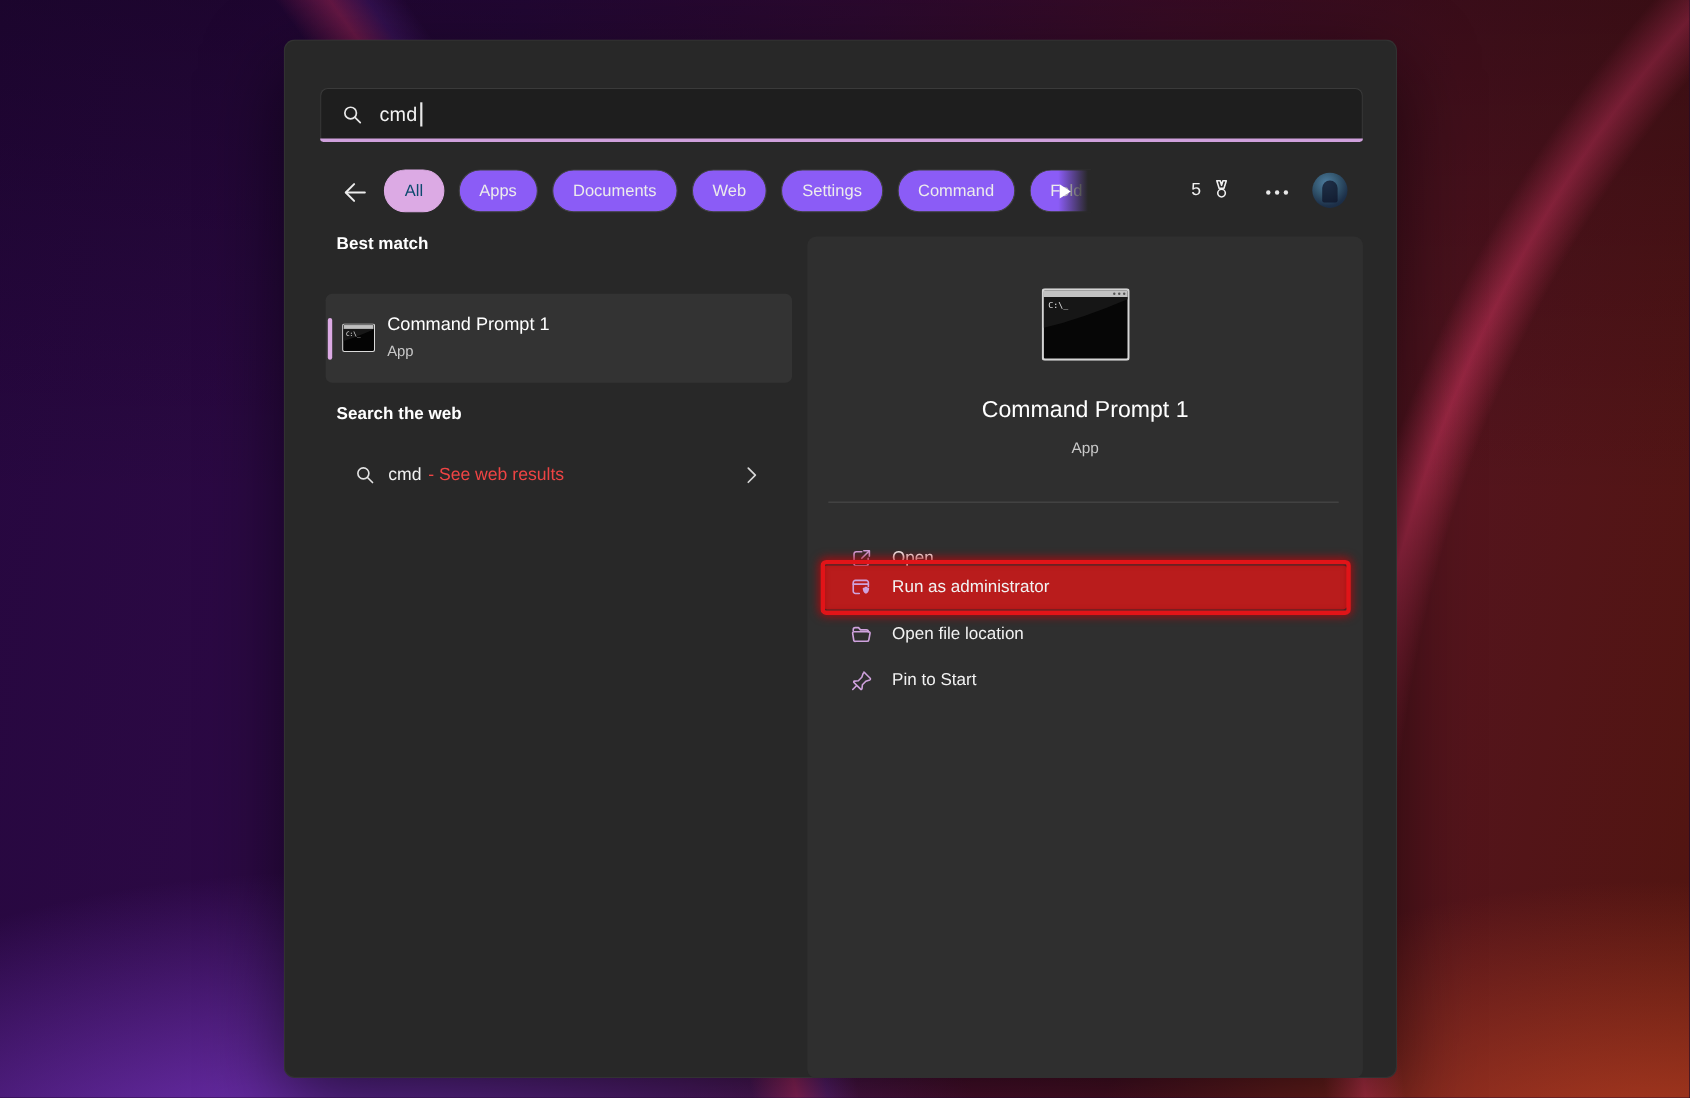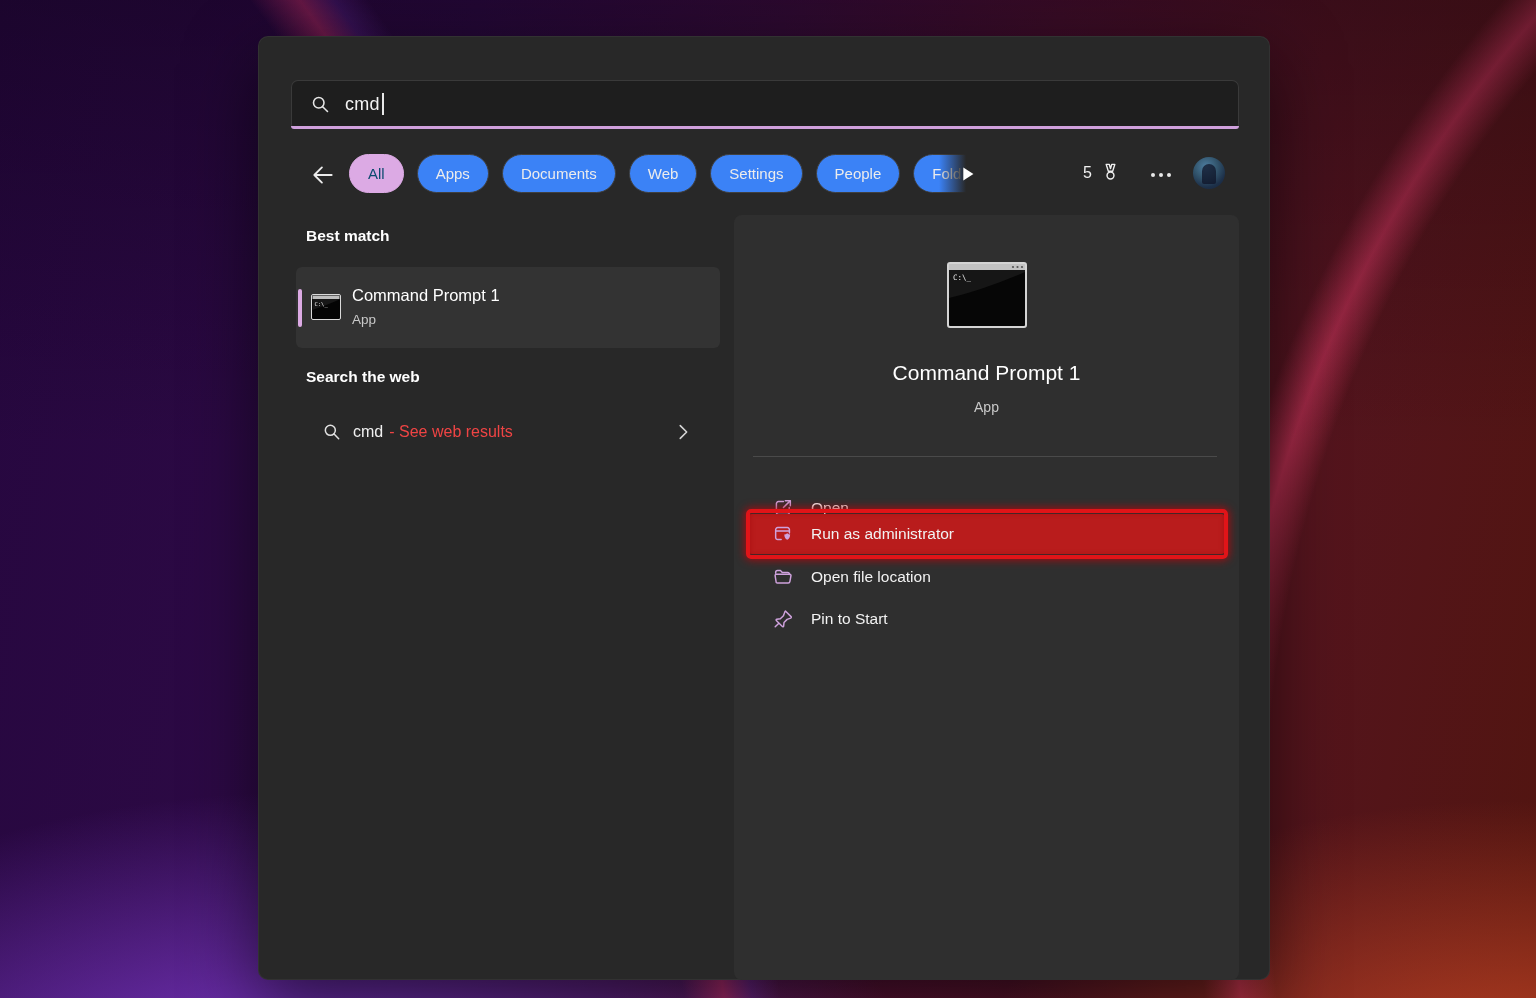--- a/index.html
+++ b/index.html
@@ -38,40 +38,40 @@
   }
   .searchbox .query { margin-left:14px; font-size:18px; color:#f2f2f2; letter-spacing:0.2px; }
   .caret { display:inline-block; width:2px; height:22px; background:#e8e8e8; margin-left:2px; vertical-align:middle; animation:blink 1.1s steps(1) infinite; }
   @keyframes blink { 50% { opacity:0; } }
 
   
   .backbtn { position:absolute; left:48px; top:122px; width:32px; height:32px; display:flex; align-items:center; justify-content:center; cursor:pointer; }
   .pills { position:absolute; left:90px; top:117px; display:flex; gap:13px; align-items:center; }
   .pill {
     height:39px; line-height:37px; padding:0 18px; border-radius:20px;
-    background:#3b82f6; border:1px solid #404040; color:#ececec; font-size:15px; white-space:nowrap; cursor:pointer;
+    background:#8b5cf6; border:1px solid #404040; color:#ececec; font-size:15px; white-space:nowrap; cursor:pointer;
   }
   .pill.selected { background:#dcaae4; border-color:#dcaae4; color:#0c4a6e; }
   .pill-clip { position:relative; width:56px; overflow:hidden; border-radius:20px 0 0 20px; }
   .pill-clip .pill { border-radius:20px 0 0 20px; }
   .pill-clip .fade { position:absolute; top:0; right:0; bottom:0; width:30px; background:linear-gradient(to right, rgba(40,40,40,0), #282828 90%); pointer-events:none; }
   .playbtn { position:absolute; left:697px; top:126px; width:24px; height:24px; cursor:pointer; }
   .rewards { position:absolute; left:824px; top:124px; display:flex; align-items:center; gap:7px; cursor:pointer; }
   .rewards .pts { color:#f0f0f0; font-size:16px; }
   .more { position:absolute; left:884px; top:124px; width:36px; height:28px; display:flex; align-items:center; justify-content:center; gap:4px; cursor:pointer; }
   .more i { width:4px; height:4px; border-radius:50%; background:#e8e8e8; }
   .avatar {
     position:absolute; left:934px; top:120px; width:32px; height:32px; border-radius:50%; cursor:pointer; overflow:hidden;
     background:radial-gradient(circle at 40% 30%, #4d7da0 0%, #33566e 38%, #1d3049 70%, #14213a 100%);
   }
   .avatar::after { content:""; position:absolute; left:9px; top:7px; width:14px; height:20px; border-radius:7px 7px 2px 2px; background:rgba(15,20,40,0.75); }
 
   
   .sec-head { position:absolute; font-size:15.5px; font-weight:bold; color:#ffffff; }
-  .bm-head { left:47px; top:190px; }
+  .bm-head { left:47px; top:176px; }
   .bm-card {
     position:absolute; left:37px; top:230px; width:424px; height:81px;
     background:#333333; border-radius:6px; cursor:pointer;
   }
   .bm-accent { position:absolute; left:2px; top:22px; width:4px; height:38px; border-radius:2px; background:#dcaae4; }
   .bm-icon { position:absolute; left:15px; top:27px; }
   .bm-title { position:absolute; left:56px; top:19px; font-size:16.5px; color:#ffffff; }
   .bm-sub { position:absolute; left:56px; top:45px; font-size:13.5px; color:#c9c9c9; }
 
   .web-head { left:47px; top:331px; }
@@ -138,21 +138,21 @@
         </svg>
       </span>
     </div>
 
     <div class="pills">
       <div class="pill selected">All</div>
       <div class="pill">Apps</div>
       <div class="pill">Documents</div>
       <div class="pill">Web</div>
       <div class="pill">Settings</div>
-      <div class="pill">People</div>
+      <div class="pill">Command</div>
       <div class="pill-clip">
         <div class="pill">Fold</div>
         <div class="fade"></div>
       </div>
     </div>
 
     <div class="playbtn">
       <span>
         <svg width="22" height="22" viewBox="0 0 24 24">
             <polygon points="8,5 19,12 8,19" fill="#ffffff"></polygon>

